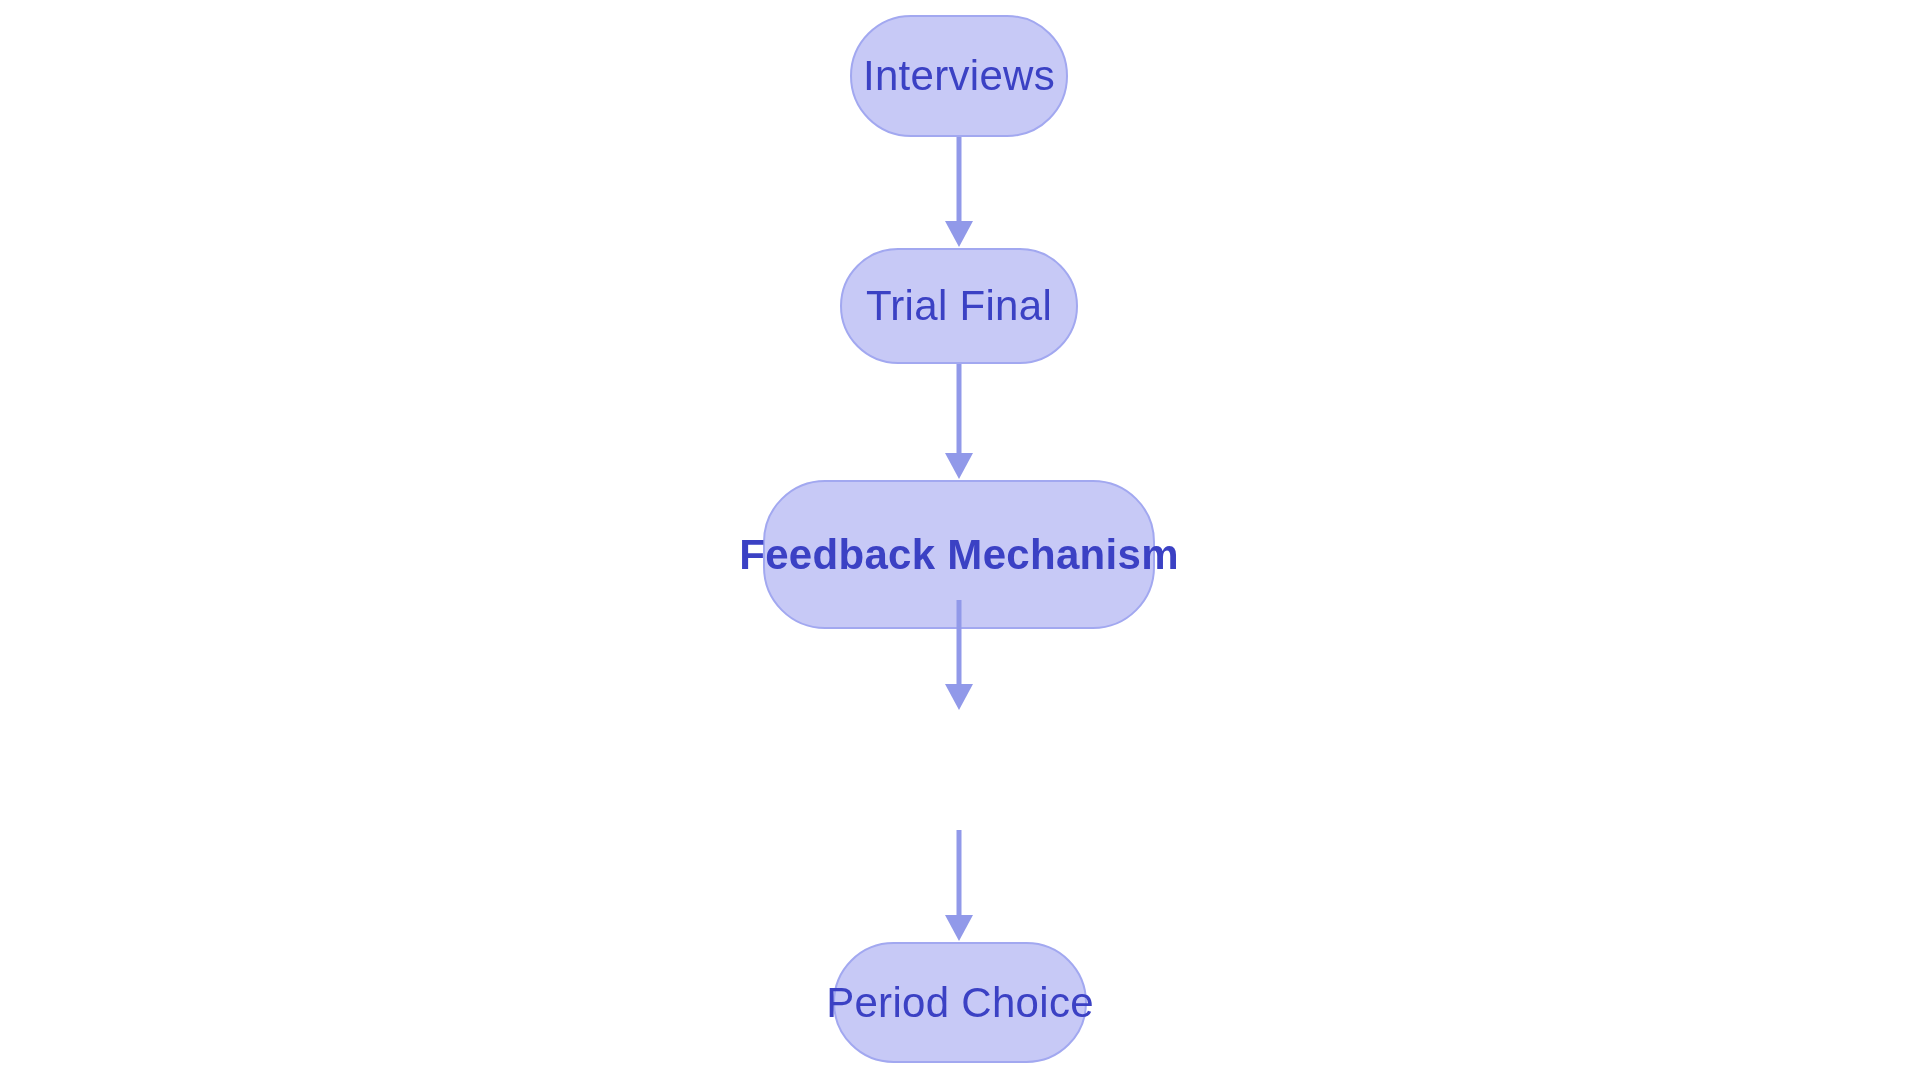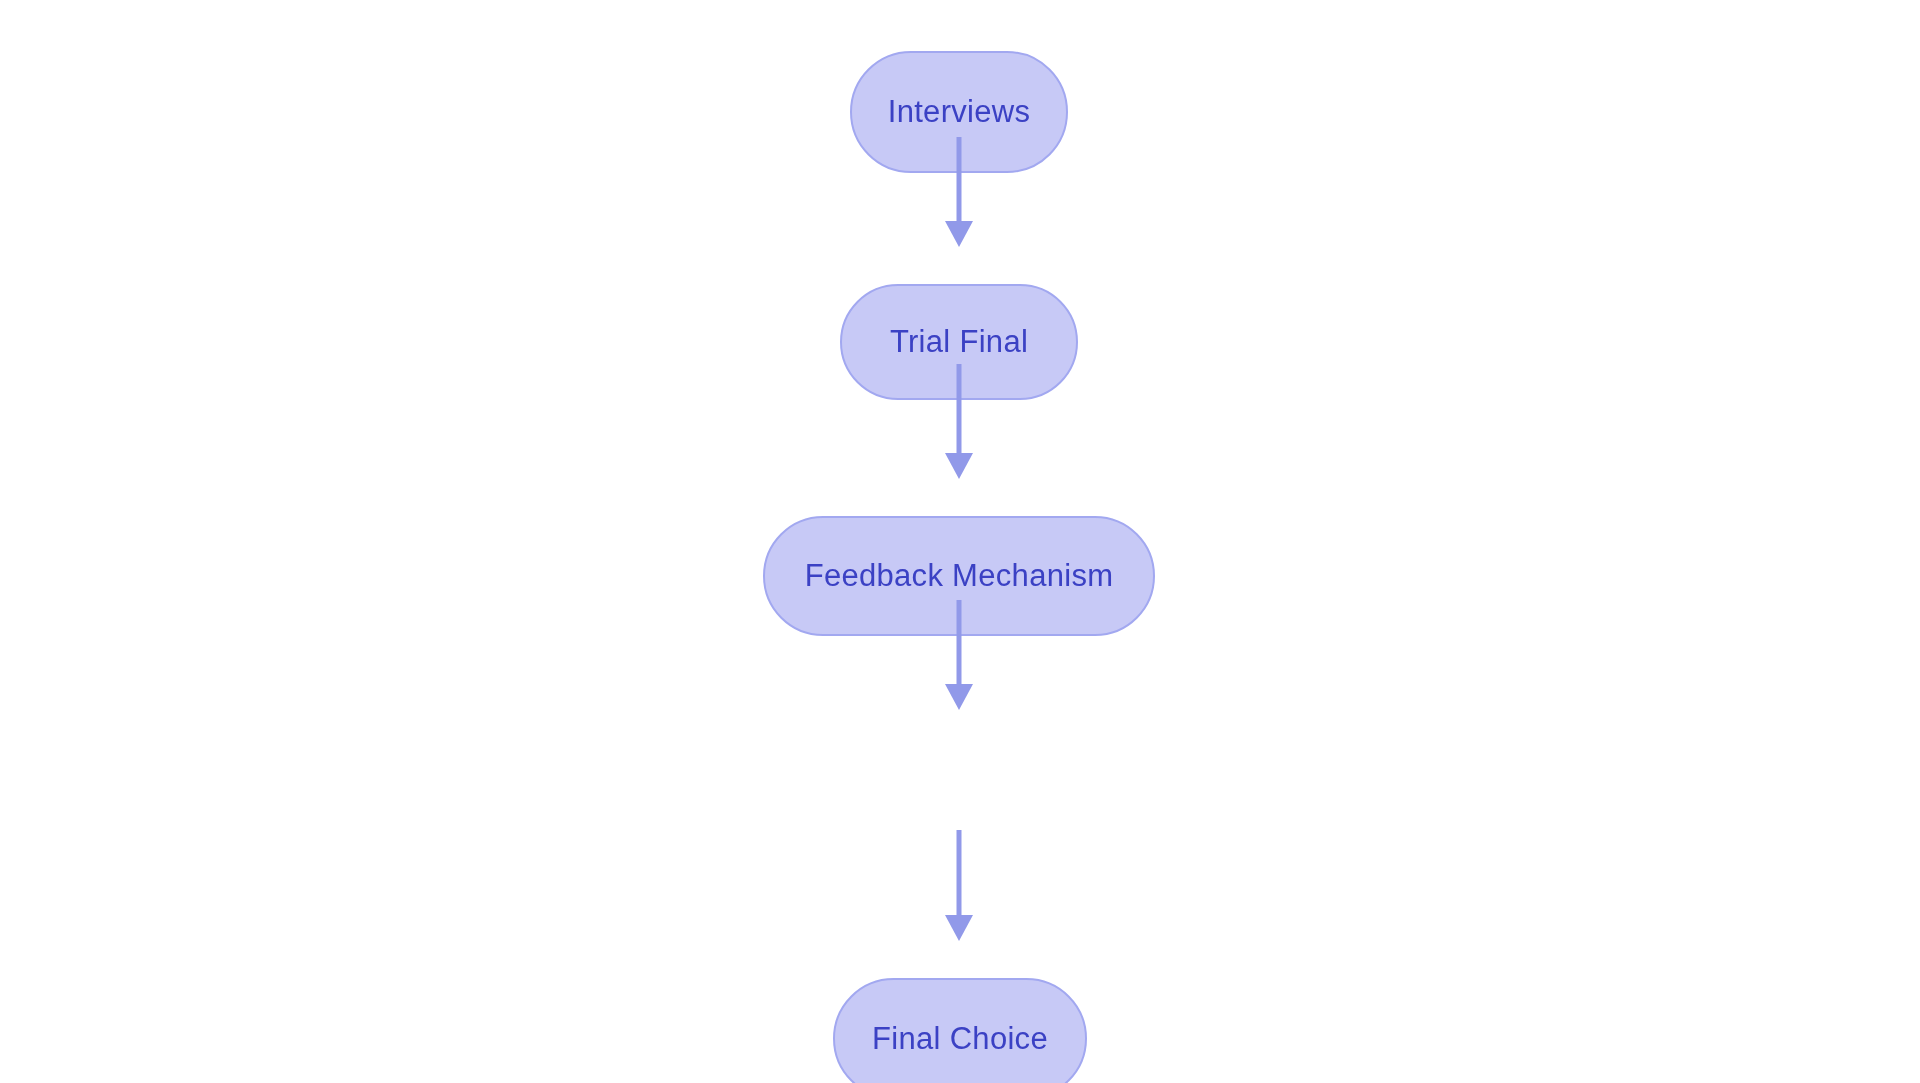--- a/index.html
+++ b/index.html
@@ -29,29 +29,28 @@
   }
   .node {
     position: absolute;
     display: flex;
     align-items: center;
     justify-content: center;
     background: var(--node_fill);
     border: 2px solid var(--node_border);
     border-radius: 62px;
     color: var(--node_text);
-    font-size: 31px;
+    font-size: 42px;
     letter-spacing: 0.3px;
     white-space: nowrap;
-    margin-top: 36px;
   }
   .node .node-label { pointer-events: none; }
   .n1 { left: 850px; top: 15px;  width: 218px; height: 122px; }
   .n2 { left: 840px; top: 248px; width: 238px; height: 116px; }
-  .n3 { left: 763px; top: 480px; width: 392px; height: 120px; }
+  .n3 { left: 763px; top: 480px; width: 392px; height: 149px; font-weight: bold; }
   .n4 { left: 800px; top: 710px; width: 320px; height: 120px; }
   .n5 { left: 833px; top: 942px; width: 254px; height: 121px; }
   .arrow {
     position: absolute;
     left: 945px;
     width: 28px;
   }
   .a1 { top: 137px; height: 110px; }
   .a2 { top: 364px; height: 115px; }
   .a3 { top: 600px; height: 110px; }
@@ -108,16 +107,16 @@
     <div class="arrow-head"></div>
   </div>
 
 
   <div class="arrow a4">
     <div class="arrow-line"></div>
     <div class="arrow-head"></div>
   </div>
 
   <div class="node n5">
-    <span class="node-label">Final Choice</span>
+    <span class="node-label">Period Choice</span>
   </div>
 
 </div>
 
 </body></html>

